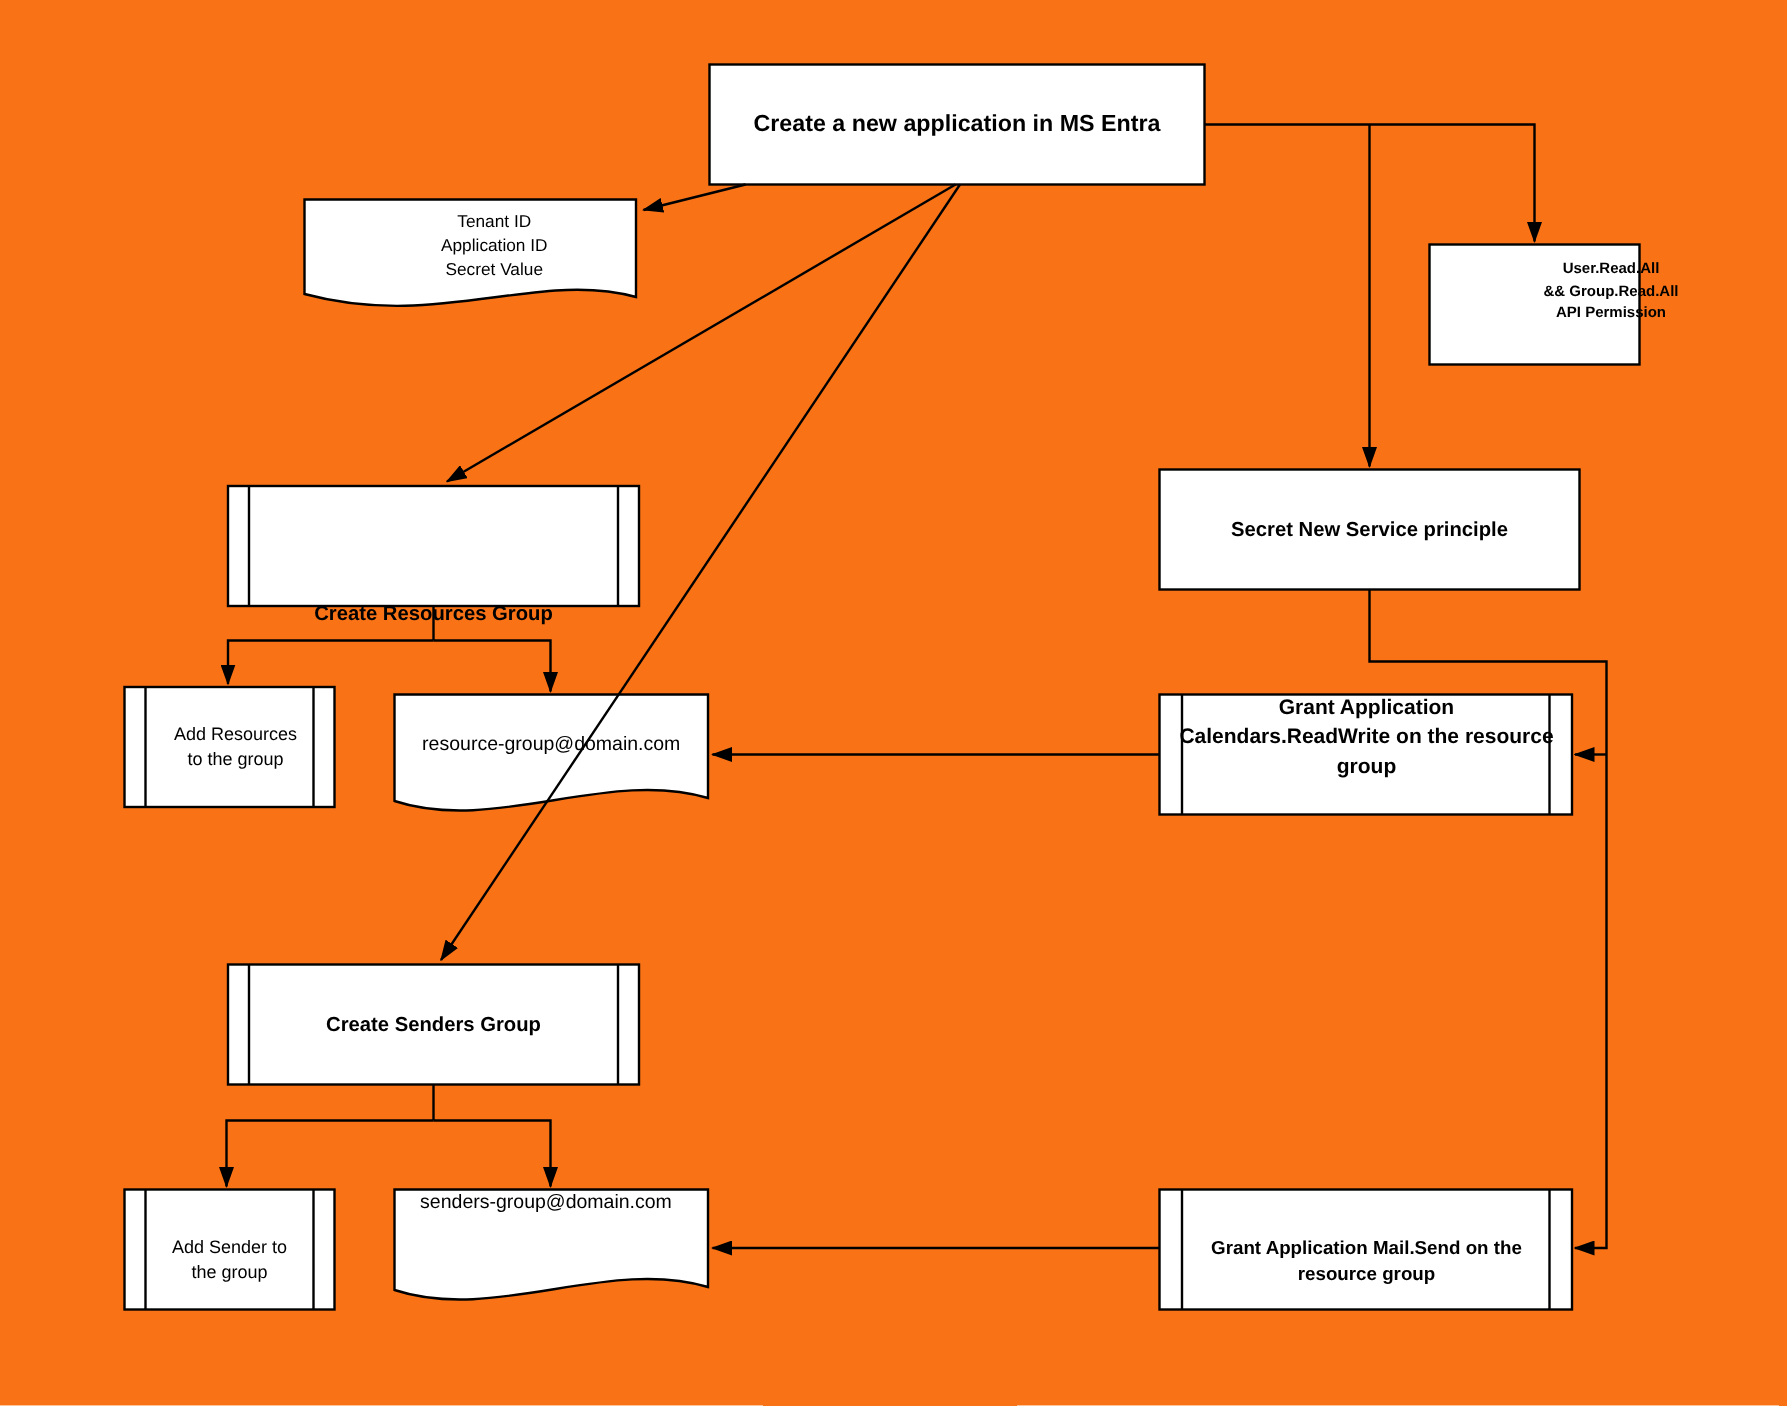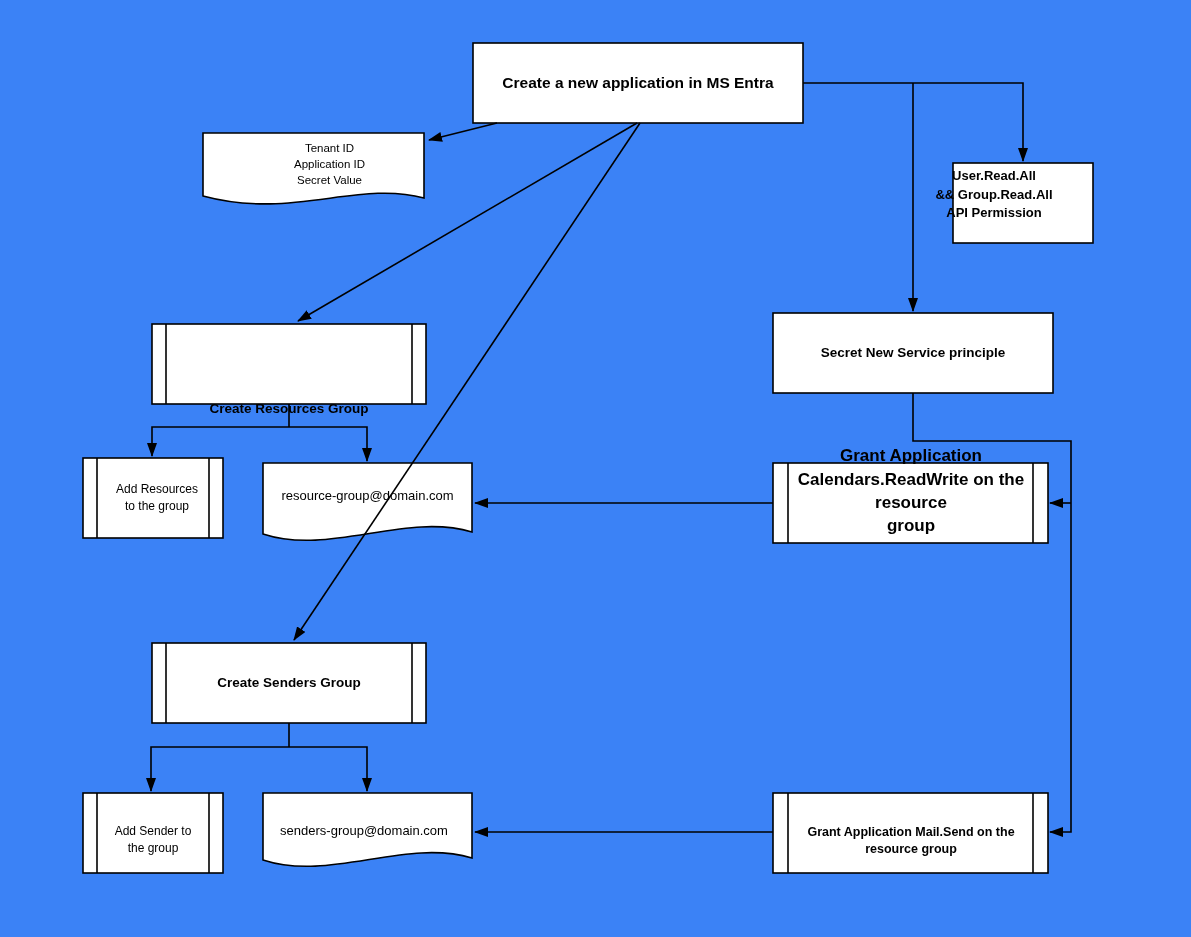--- a/index.html
+++ b/index.html
@@ -1,17 +1,17 @@
 <!DOCTYPE html>
 <html><head>
 <meta charset="utf-8">
 <style>
   html,body{margin:0;padding:0;background:#ffffff;}
   .canvas{
-    position:relative;width:1191px;height:937px;background:#3b82f6;
+    position:relative;width:1191px;height:937px;background:#f97316;
     font-family:"Liberation Sans", sans-serif;color:#000;overflow:hidden;
   }
   .canvas svg{position:absolute;left:0;top:0;}
   .lbl{
     position:absolute;display:flex;align-items:center;justify-content:center;
     text-align:center;white-space:pre-line;color:#000;line-height:1.32;
     pointer-events:none;
   }
   .b{font-weight:bold;}
 </style>
@@ -103,40 +103,40 @@
       <polyline points="289,747 367,747 367,791" marker-end="url(#arw)"></polyline>
     </g>
   </svg>
 
   <div class="lbl b" style="left:473px;top:43px;width:330px;height:80px;font-size:15.5px;">Create a new application in MS Entra</div>
 
   <div class="lbl" style="left:203px;top:136px;width:221px;height:56px;font-size:11.5px;line-height:1.4;padding-left:16px;">Tenant ID
 Application ID
 Secret Value</div>
 
-  <div class="lbl b" style="left:927px;top:164px;width:134px;height:62px;font-size:13px;line-height:1.45;">User.Read.All
+  <div class="lbl b" style="left:1007px;top:164px;width:134px;height:62px;font-size:10px;line-height:1.45;">User.Read.All
 &amp;&amp; Group.Read.All
 API Permission</div>
 
   <div class="lbl b" style="left:166px;top:324px;width:246px;height:82px;font-size:13.5px;margin-top:44px;">Create Resources Group</div>
 
   <div class="lbl b" style="left:773px;top:313px;width:280px;height:80px;font-size:13.5px;">Secret New Service principle</div>
 
   <div class="lbl" style="left:97px;top:458px;width:120px;height:80px;font-size:12px;line-height:1.45;">Add Resources
 to the group</div>
 
   <div class="lbl" style="left:263px;top:463px;width:209px;height:66px;font-size:13px;">resource-group@domain.com</div>
 
-  <div class="lbl b" style="left:776px;top:463px;width:270px;height:56px;font-size:17px;line-height:1.38;">Grant Application
+  <div class="lbl b" style="left:776px;top:463px;width:270px;height:56px;font-size:14px;line-height:1.38;">Grant Application
 Calendars.ReadWrite on the resource
 group</div>
 
   <div class="lbl b" style="left:166px;top:643px;width:246px;height:80px;font-size:13.5px;border-radius:23px;">Create Senders Group</div>
 
   <div class="lbl" style="left:97px;top:793px;width:112px;height:94px;font-size:12px;line-height:1.45;">Add Sender to
 the group</div>
 
-  <div class="lbl" style="left:263px;top:798px;width:202px;height:66px;font-size:13px;">senders-group@domain.com</div>
+  <div class="lbl" style="left:263px;top:768px;width:202px;height:66px;font-size:13px;">senders-group@domain.com</div>
 
   <div class="lbl b" style="left:776px;top:793px;width:270px;height:96px;font-size:12.5px;line-height:1.38;">Grant Application Mail.Send on the
 resource group</div>
 
 </div>
 
 </body></html>

